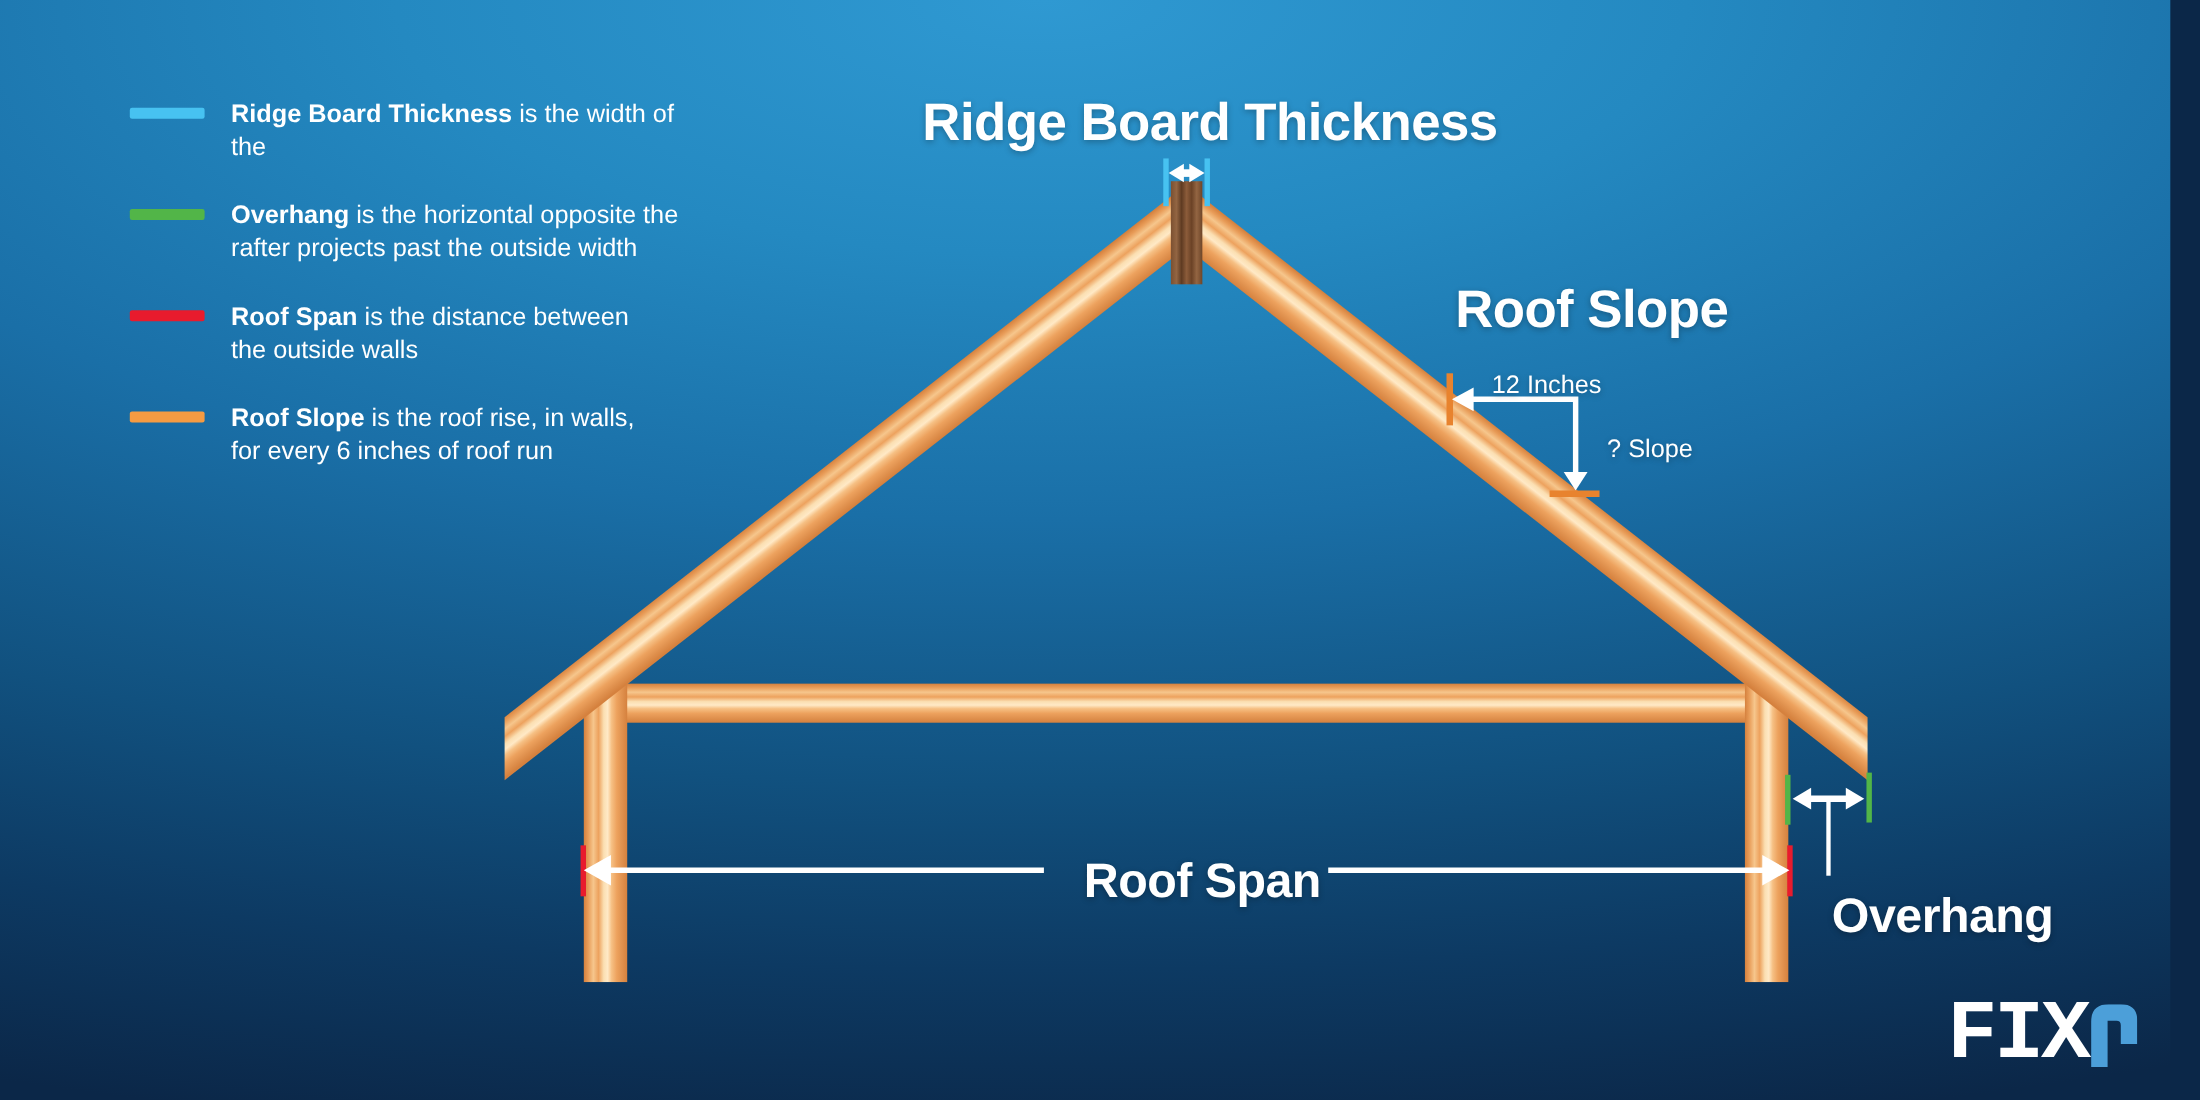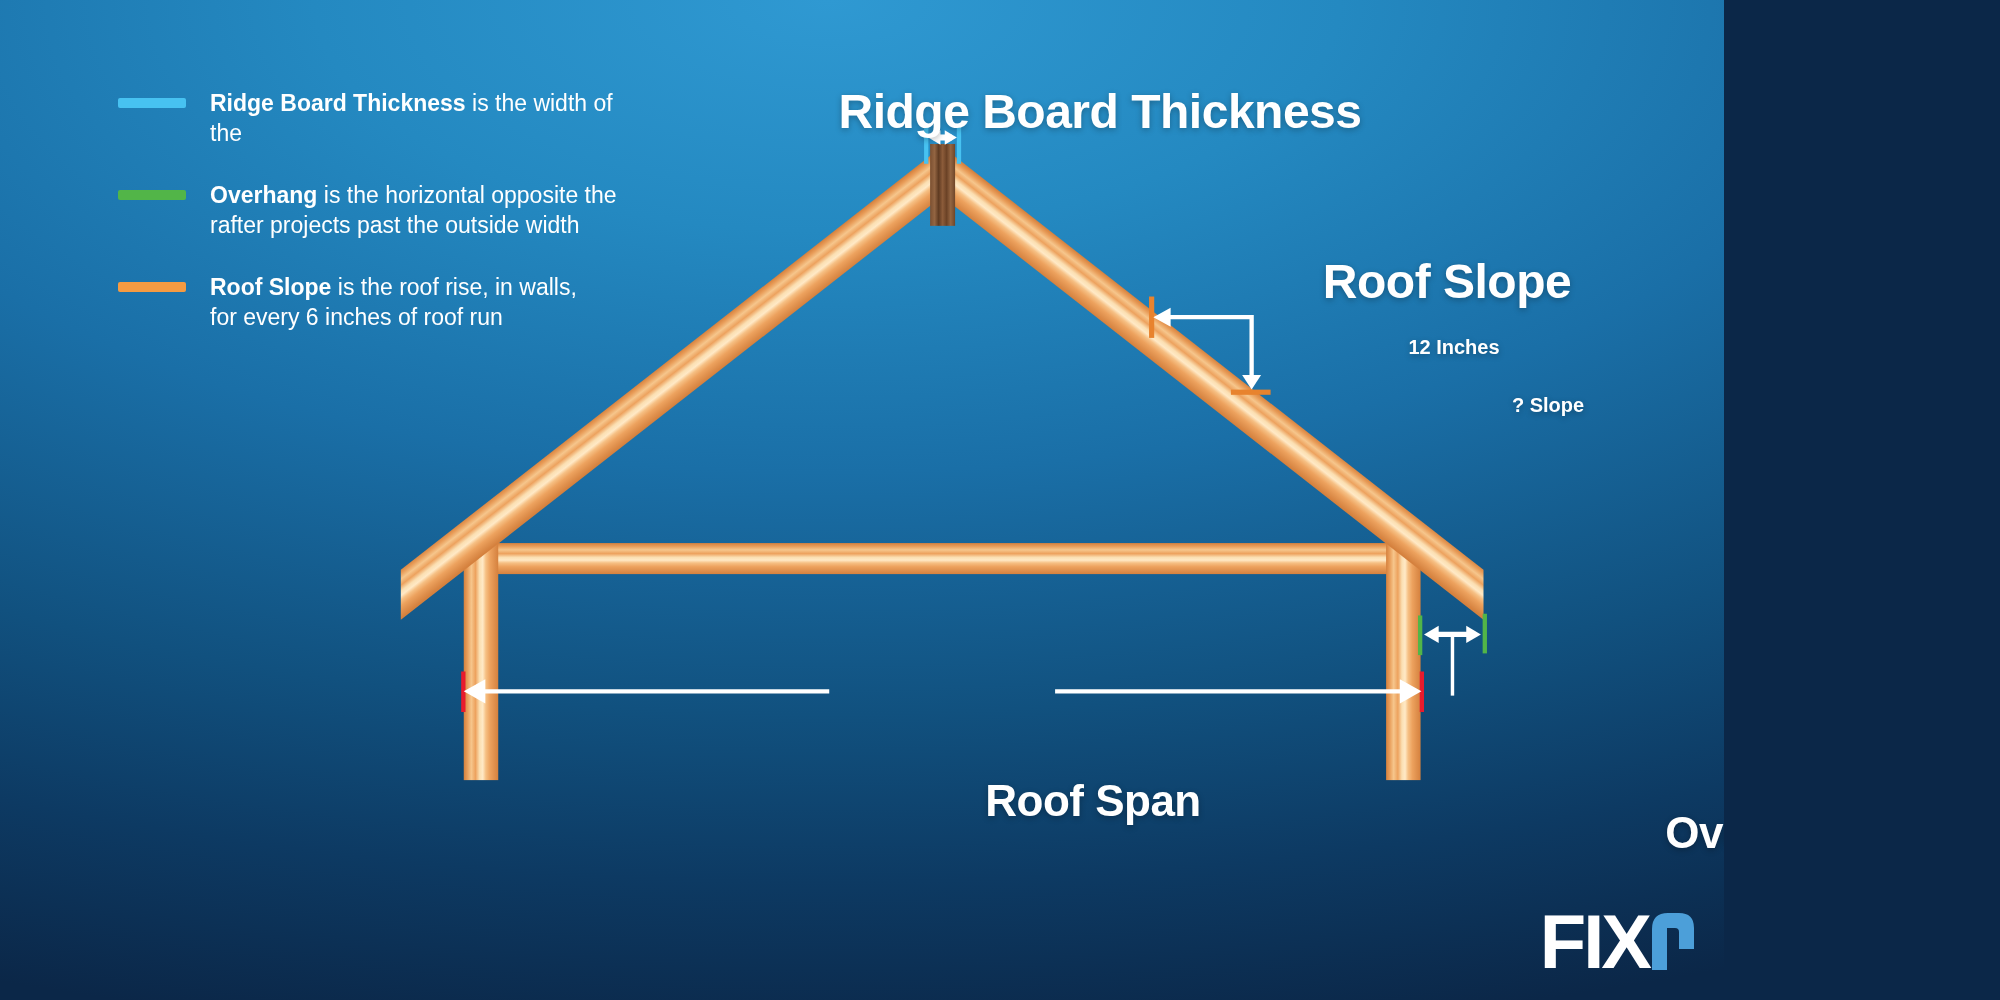--- a/index.html
+++ b/index.html
@@ -1,42 +1,42 @@
 <!DOCTYPE html>
 <html><head>
 <meta charset="utf-8">
 <style>
   html,body{margin:0;padding:0;background:#0b2748;}
   .page{
-    position:relative;width:1724px;height:1000px;overflow:hidden;
+    position:relative;width:1973px;height:1000px;overflow:hidden;
     font-family:"Liberation Sans","DejaVu Sans",sans-serif;
     background:radial-gradient(ellipse 135% 105% at 48% 0%,
       #2f99d2 0%, #2489c1 22%, #1a6fa7 45%, #11517f 68%, #0d3a63 84%, #0b2748 100%);
   }
   svg.diagram{position:absolute;inset:0;}
   
   .legend{position:absolute;left:118px;top:88px;display:flex;flex-direction:column;gap:32px;}
   .legend-item{display:flex;gap:24px;min-height:60px;}
   .swatch{width:68px;height:10px;border-radius:2px;margin-top:10px;flex:0 0 auto;}
   .legend-text{color:#fff;font-size:23px;line-height:30px;font-weight:400;width:440px;}
   .legend-text b{font-weight:700;}
   
   .lbl{position:absolute;color:#fff;white-space:nowrap;transform:translateX(-50%);
        text-shadow:0 2px 6px rgba(0,0,0,.28);}
   .t-big{font-weight:800;font-size:48px;letter-spacing:-.5px;}
   .t-mid{font-weight:800;font-size:44px;letter-spacing:-.5px;}
-  .t-small{font-weight:700;font-size:20px;margin-left:48px;}
+  .t-small{font-weight:400;font-size:23px;}
   .t-ridge{left:1100px;top:84px;}
   .t-slope{left:1447px;top:254px;}
   .t-span{left:1093px;top:776px;}
   .t-overhang{left:1766px;top:808px;}
   .lbl-run{left:1406px;top:336px;}
   .lbl-rise{left:1500px;top:394px;}
   
-  .logo{position:absolute;right:30px;bottom:30px;display:flex;}
+  .logo{position:absolute;right:30px;bottom:30px;display:flex;font-family:Liberation Mono, monospace;}
   .logo-fix{color:#fff;font-size:76px;font-weight:900;letter-spacing:-3px;line-height:57px;}
   .logo-mark{margin-left:3px;margin-bottom:0px;}
 </style>
 </head>
 <body>
 
 <div class="page">
 
   <svg class="diagram" viewBox="0 0 2000 1000">
     <defs>
@@ -138,20 +138,24 @@
   <div class="legend">
     <div class="legend-item">
       <div class="swatch" style="background-color: rgb(71, 194, 241);"></div>
       <div class="legend-text"><b>Ridge Board Thickness</b><span> is the width of the</span><br></div>
     </div>
     <div class="legend-item">
       <div class="swatch" style="background-color: rgb(82, 181, 72);"></div>
       <div class="legend-text"><b>Overhang</b><span> is the horizontal opposite the</span><br><span>rafter projects past the outside width</span></div>
     </div>
     <div class="legend-item">
+      <div class="swatch" style="background-color: rgb(232, 27, 45);"></div>
+      <div class="legend-text"><b>Roof Span</b><span> is the distance between</span><br><span>the outside walls</span></div>
+    </div>
+    <div class="legend-item">
       <div class="swatch" style="background-color: rgb(245, 155, 66);"></div>
       <div class="legend-text"><b>Roof Slope</b><span> is the roof rise, in walls,</span><br><span>for every 6 inches of roof run</span></div>
     </div>
   </div>
 
   <div class="lbl t-big t-ridge">Ridge Board Thickness</div>
   <div class="lbl t-big t-slope">Roof Slope</div>
   <div class="lbl t-mid t-span">Roof Span</div>
   <div class="lbl t-mid t-overhang">Overhang</div>
   <div class="lbl t-small lbl-run">12 Inches</div>

